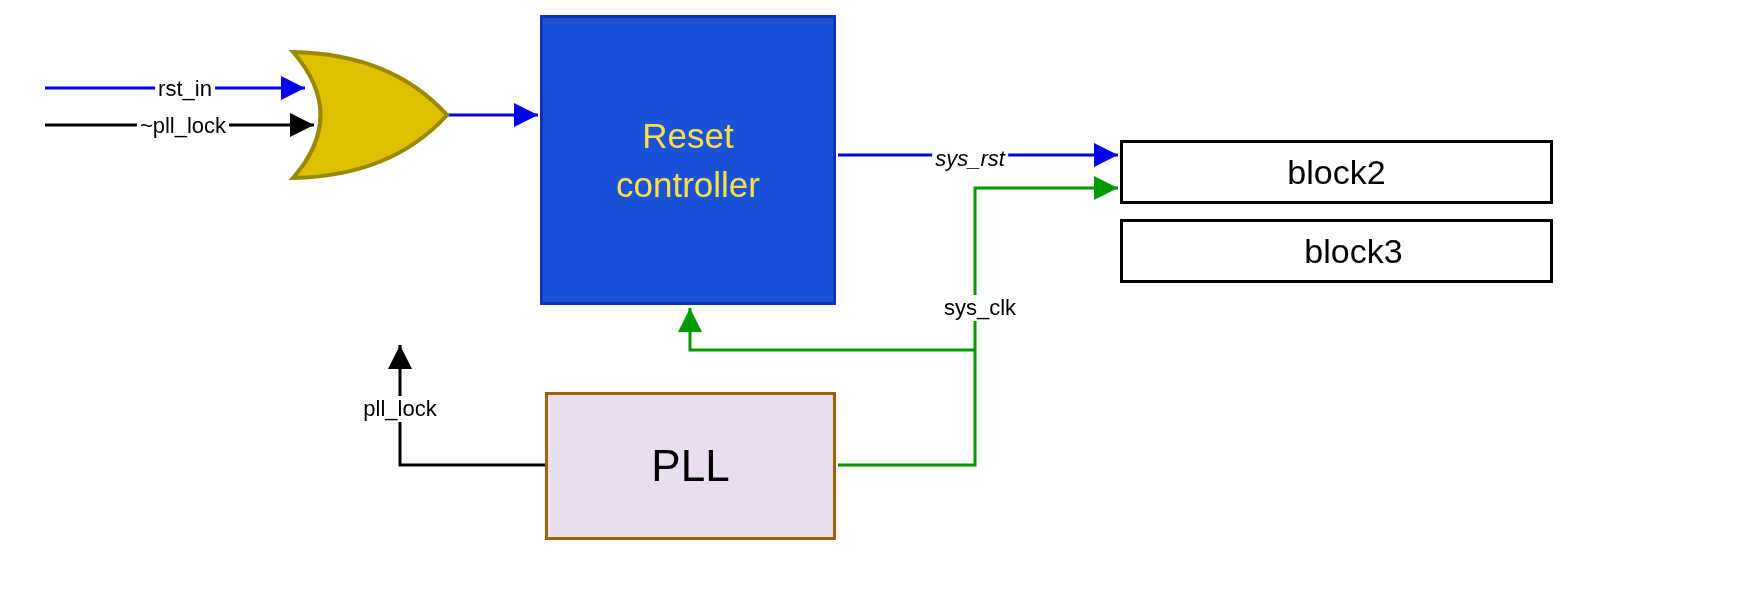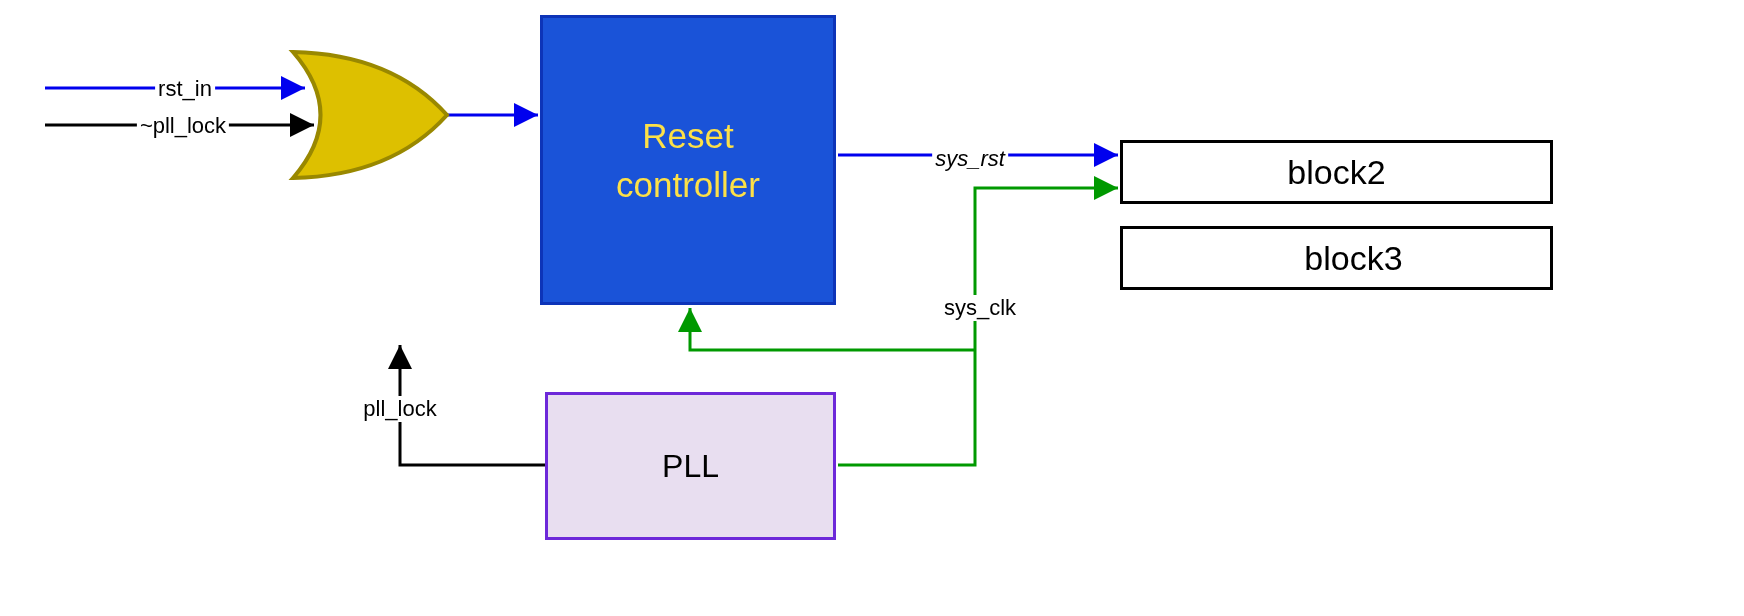--- a/index.html
+++ b/index.html
@@ -34,35 +34,35 @@
   }
   #reset-controller .node-label {
     display: block;
     max-width: 210px;
     line-height: 1.4;
   }
   #pll {
     left: 545px; top: 392px;
     width: 291px; height: 148px;
     background: #e8def0;
-    border: 3px solid #6d28d9;
+    border: 3px solid #a16207;
     color: #000000;
-    font-size: 32px;
+    font-size: 44px;
   }
   .block {
     left: 1120px;
     width: 433px; height: 64px;
     background: #ffffff;
     border: 3px solid #000000;
     color: #000000;
     font-size: 34px;
   }
   #block1 { top: 47px; }
   #block2 { top: 140px; }
-  #block3 { top: 226px; padding-left: 34px; }
+  #block3 { top: 219px; padding-left: 34px; }
   .wire-label {
     position: absolute;
     transform: translate(-50%, -50%);
     background: #ffffff;
     font-size: 22px;
     color: #000000;
     padding: 0 3px;
     white-space: nowrap;
   }
   #label-rst-in   { left: 185px; top: 89px; }

